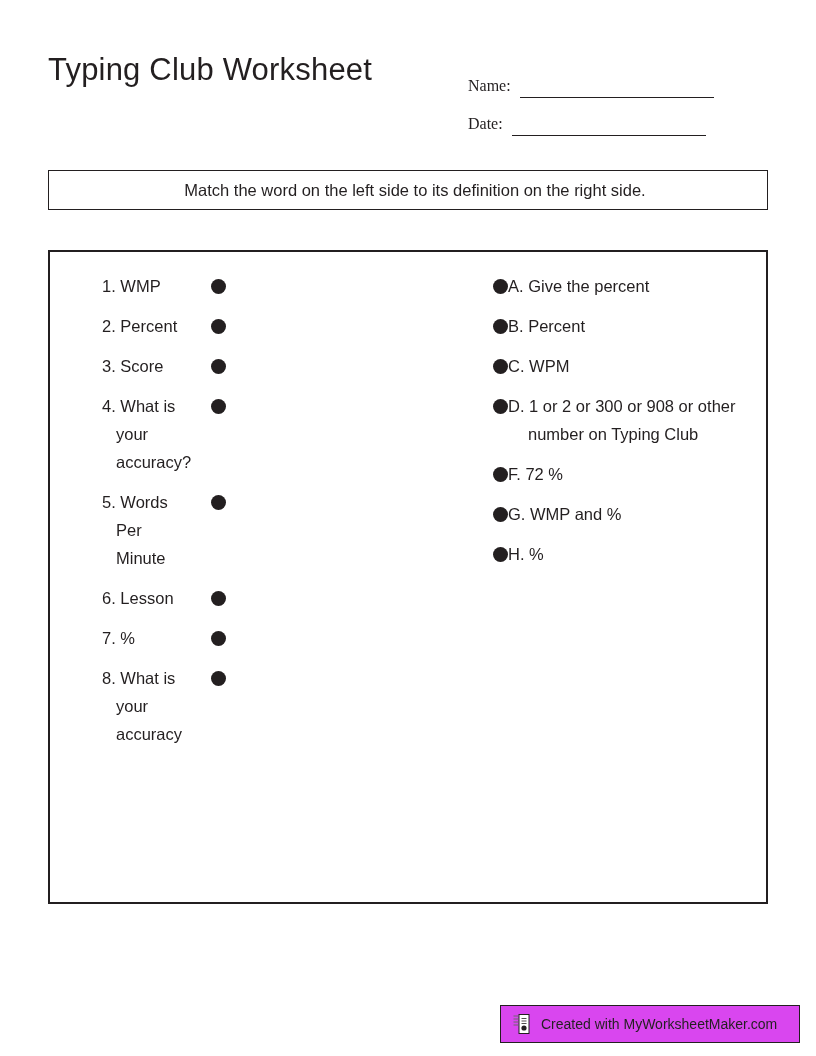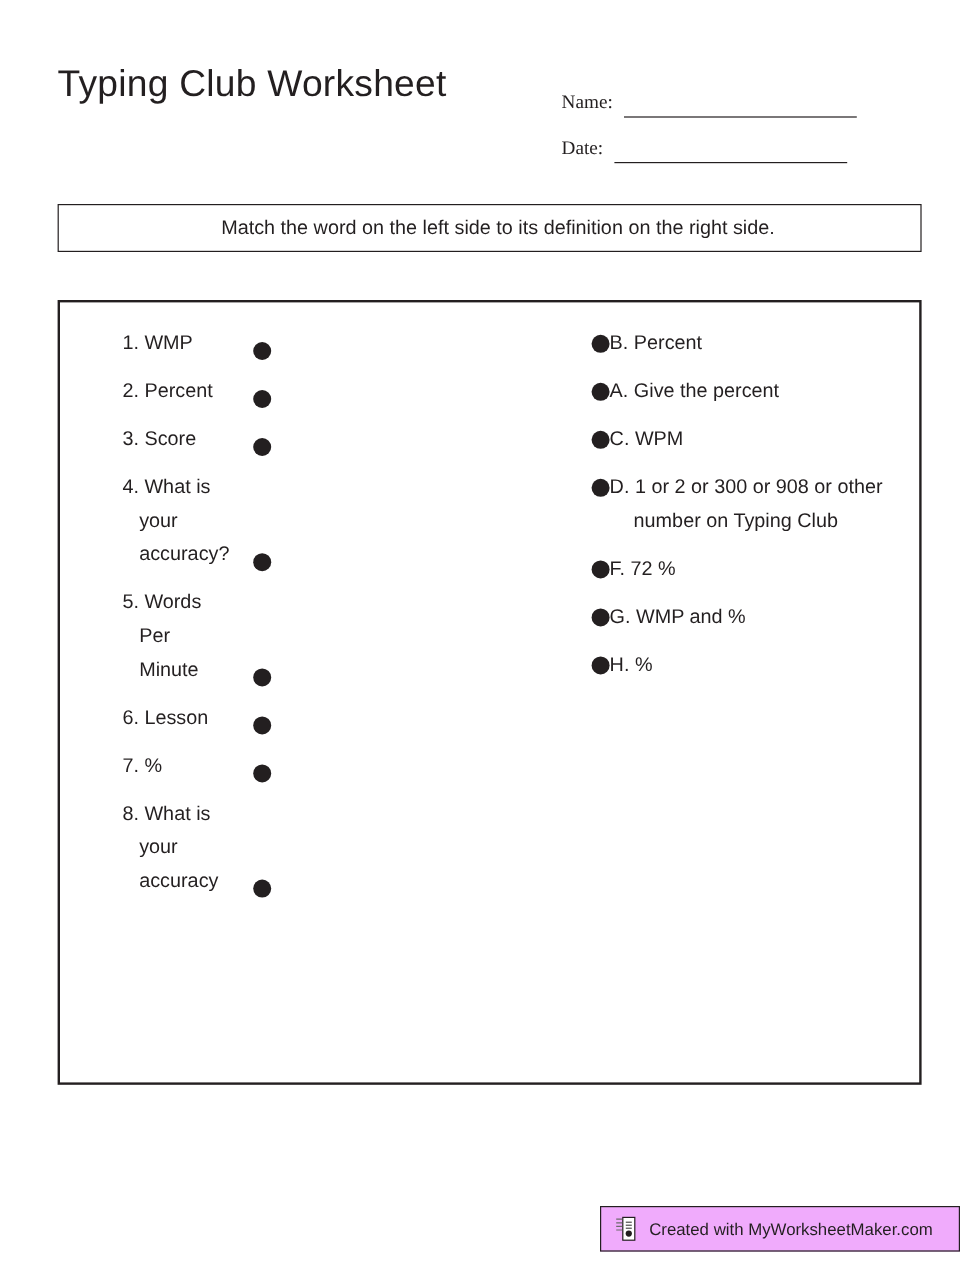--- a/index.html
+++ b/index.html
@@ -103,21 +103,21 @@
   }
   .col-right {
     position: absolute;
     left: 396px;
     top: 20px;
     width: 300px;
   }
 
   .q-row {
     display: flex;
-    align-items: flex-end;
+    align-items: flex-start;
     margin-bottom: 12px;
   }
   .q-text {
     width: 120px;
     font-size: 16.5px;
     line-height: 28px;
     color: #231f20;
     padding-left: 48px;
     box-sizing: border-box;
     text-indent: -14px;
@@ -163,21 +163,21 @@
   .footer-badge {
     position: absolute;
     left: 500px;
     top: 1005px;
     width: 300px;
     height: 38px;
     border: 1px solid #231f20;
     box-sizing: border-box;
     display: flex;
     align-items: center;
-    background: #f0abfc;
+    background: #d946ef;
   }
   .badge-icon {
     width: 20px;
     height: 22px;
     margin-left: 12px;
     margin-right: 8px;
     flex: 0 0 auto;
     position: relative;
   }
   .badge-text {
@@ -261,27 +261,27 @@
             <span class="dot"></span>
           </div>
       </div>
     </div>
 
     <div class="col-right">
       <div class="a-row">
         <div class="a-dot-cell">
             <span class="dot"></span>
           </div>
+        <div class="a-text"><span>A.</span> <span>Give the percent</span></div>
+      </div>
+      <div class="a-row">
+        <div class="a-dot-cell">
+            <span class="dot"></span>
+          </div>
         <div class="a-text"><span>B.</span> <span>Percent</span></div>
-      </div>
-      <div class="a-row">
-        <div class="a-dot-cell">
-            <span class="dot"></span>
-          </div>
-        <div class="a-text"><span>A.</span> <span>Give the percent</span></div>
       </div>
       <div class="a-row">
         <div class="a-dot-cell">
             <span class="dot"></span>
           </div>
         <div class="a-text"><span>C.</span> <span>WPM</span></div>
       </div>
       <div class="a-row">
         <div class="a-dot-cell">
             <span class="dot"></span>

